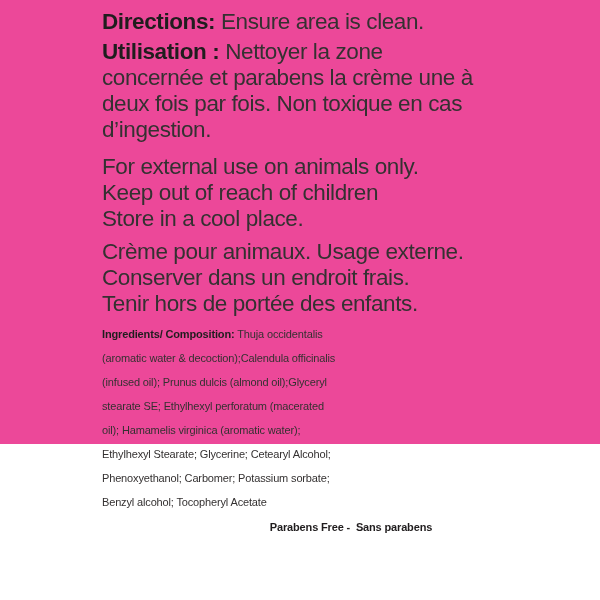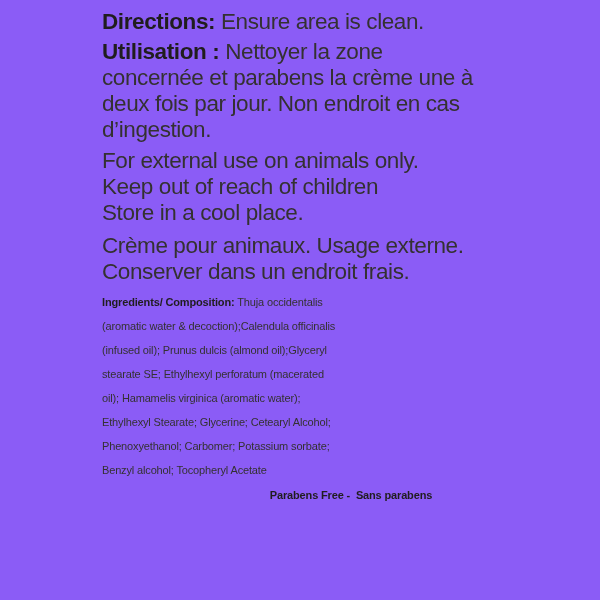--- a/index.html
+++ b/index.html
@@ -11,23 +11,23 @@
     width: 600px;
     height: 600px;
     overflow: hidden;
     font-family: "Liberation Sans", sans-serif;
     color: #343131;
     -webkit-font-smoothing: antialiased;
   }
   .label-panel {
     box-sizing: border-box;
     width: 600px;
-    height: 600px;
+    height: 444px;
     padding: 9px 0 0 102px;
-    background: #8b5cf6;
+    background: #ec4899;
   }
   .p-lg {
     margin: 0;
     font-size: 22.5px;
     line-height: 26px;
     letter-spacing: -0.4px;
   }
   .p-sm {
     margin: 0;
     font-size: 11px;
@@ -40,50 +40,51 @@
   }
   .hd {
     font-weight: bold;
     color: #201d1e;
   }
   .bold-line {
     font-weight: bold;
     color: #201d1e;
   }
   .mb4  { margin-bottom: 4px; }
-  .mb11 { margin-bottom: 5px; }
+  .mb11 { margin-bottom: 11px; }
   .mb7  { margin-bottom: 7px; }
   .mb5  { margin-bottom: 5px; }
   .mt1  { margin-top: 1px; text-align: center; }
 </style>
 </head>
 <body>
 
 <div class="label-panel">
 
   <p class="p-lg mb4">
     <span class="line"><span class="hd">Directions:</span><span> Ensure area is clean.</span></span>
   </p>
 
   <p class="p-lg mb11">
     <span class="line"><span class="hd">Utilisation :</span><span> Nettoyer la zone</span></span>
     <span class="line">concernée et parabens la crème une à</span>
-    <span class="line">deux fois par jour. Non endroit en cas</span>
+    <span class="line">deux fois par fois. Non toxique en cas</span>
     <span class="line">d’ingestion.</span>
   </p>
 
   <p class="p-lg mb7">
     <span class="line">For external use on animals only.</span>
     <span class="line">Keep out of reach of children</span>
     <span class="line">Store in a cool place.</span>
   </p>
 
   <p class="p-lg mb5">
     <span class="line">Crème pour animaux. Usage externe.</span>
     <span class="line">Conserver dans un endroit frais.</span>
+    <span class="line">Tenir hors de portée des enfants.</span>
   </p>
 
   <p class="p-sm">
     <span class="line"><span class="hd">Ingredients/ Composition:</span><span> Thuja occidentalis</span></span>
     <span class="line">(aromatic water &amp; decoction);Calendula officinalis</span>
     <span class="line">(infused oil); Prunus dulcis (almond oil);Glyceryl</span>
     <span class="line">stearate SE; Ethylhexyl perforatum (macerated</span>
     <span class="line">oil); Hamamelis virginica (aromatic water);</span>
     <span class="line">Ethylhexyl Stearate; Glycerine; Cetearyl Alcohol;</span>
     <span class="line">Phenoxyethanol; Carbomer; Potassium sorbate;</span>

